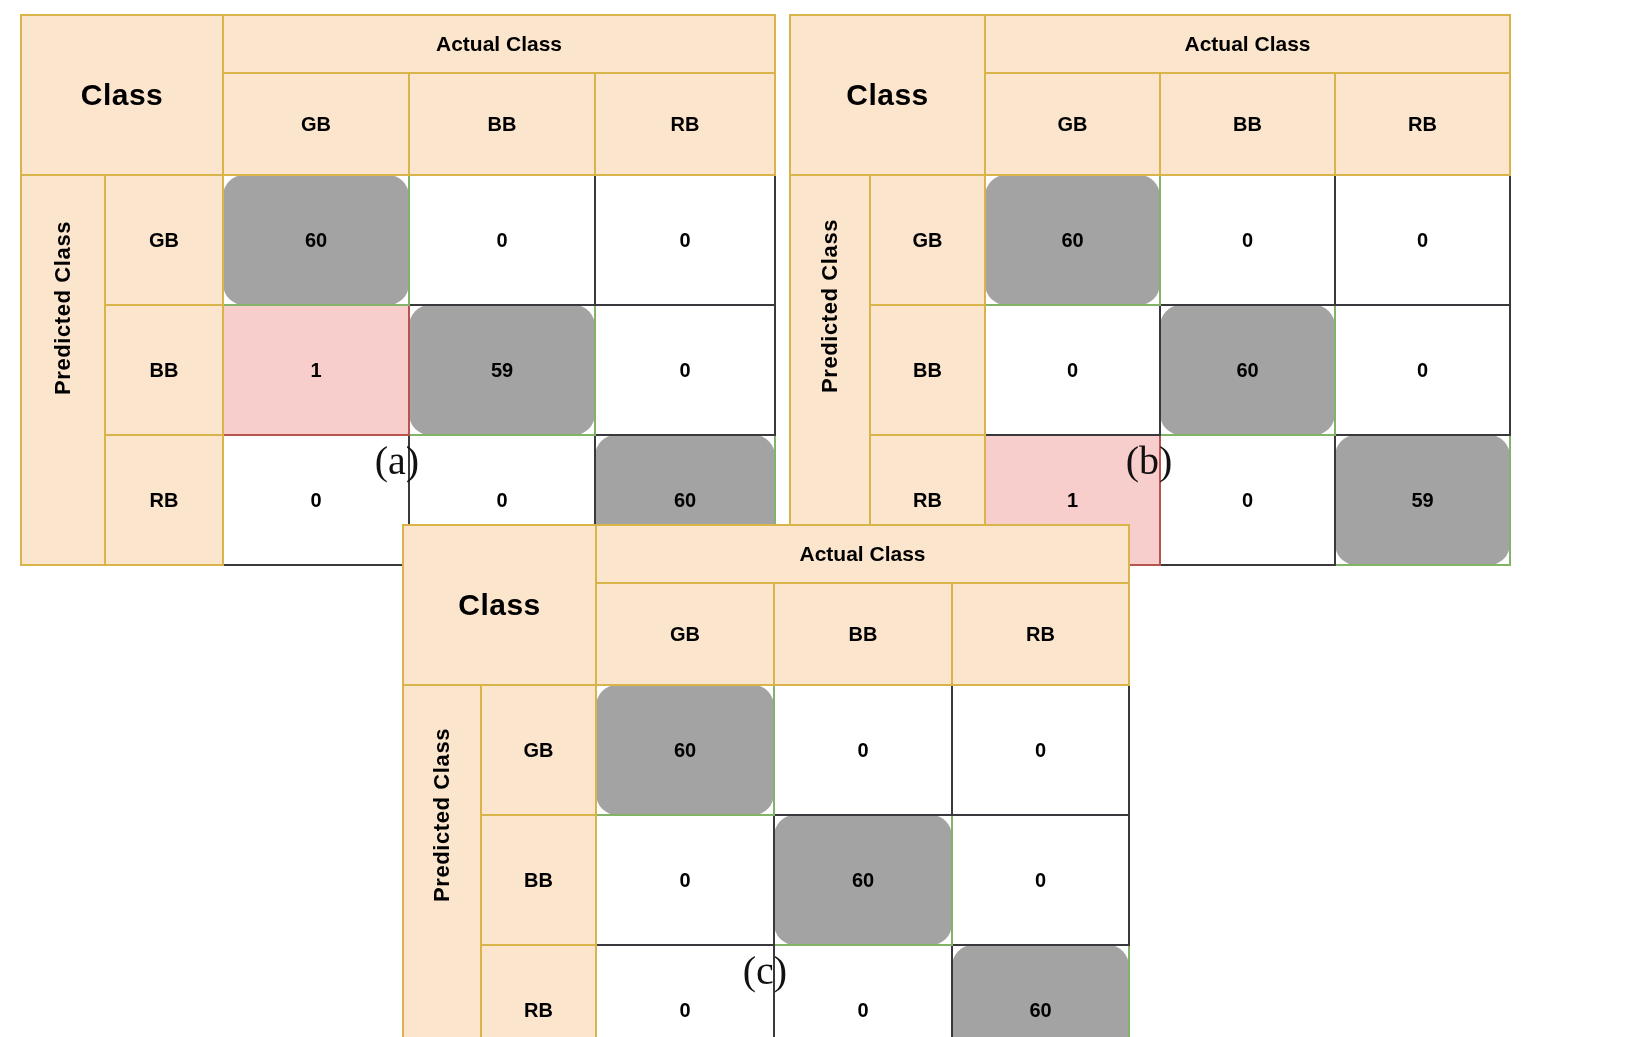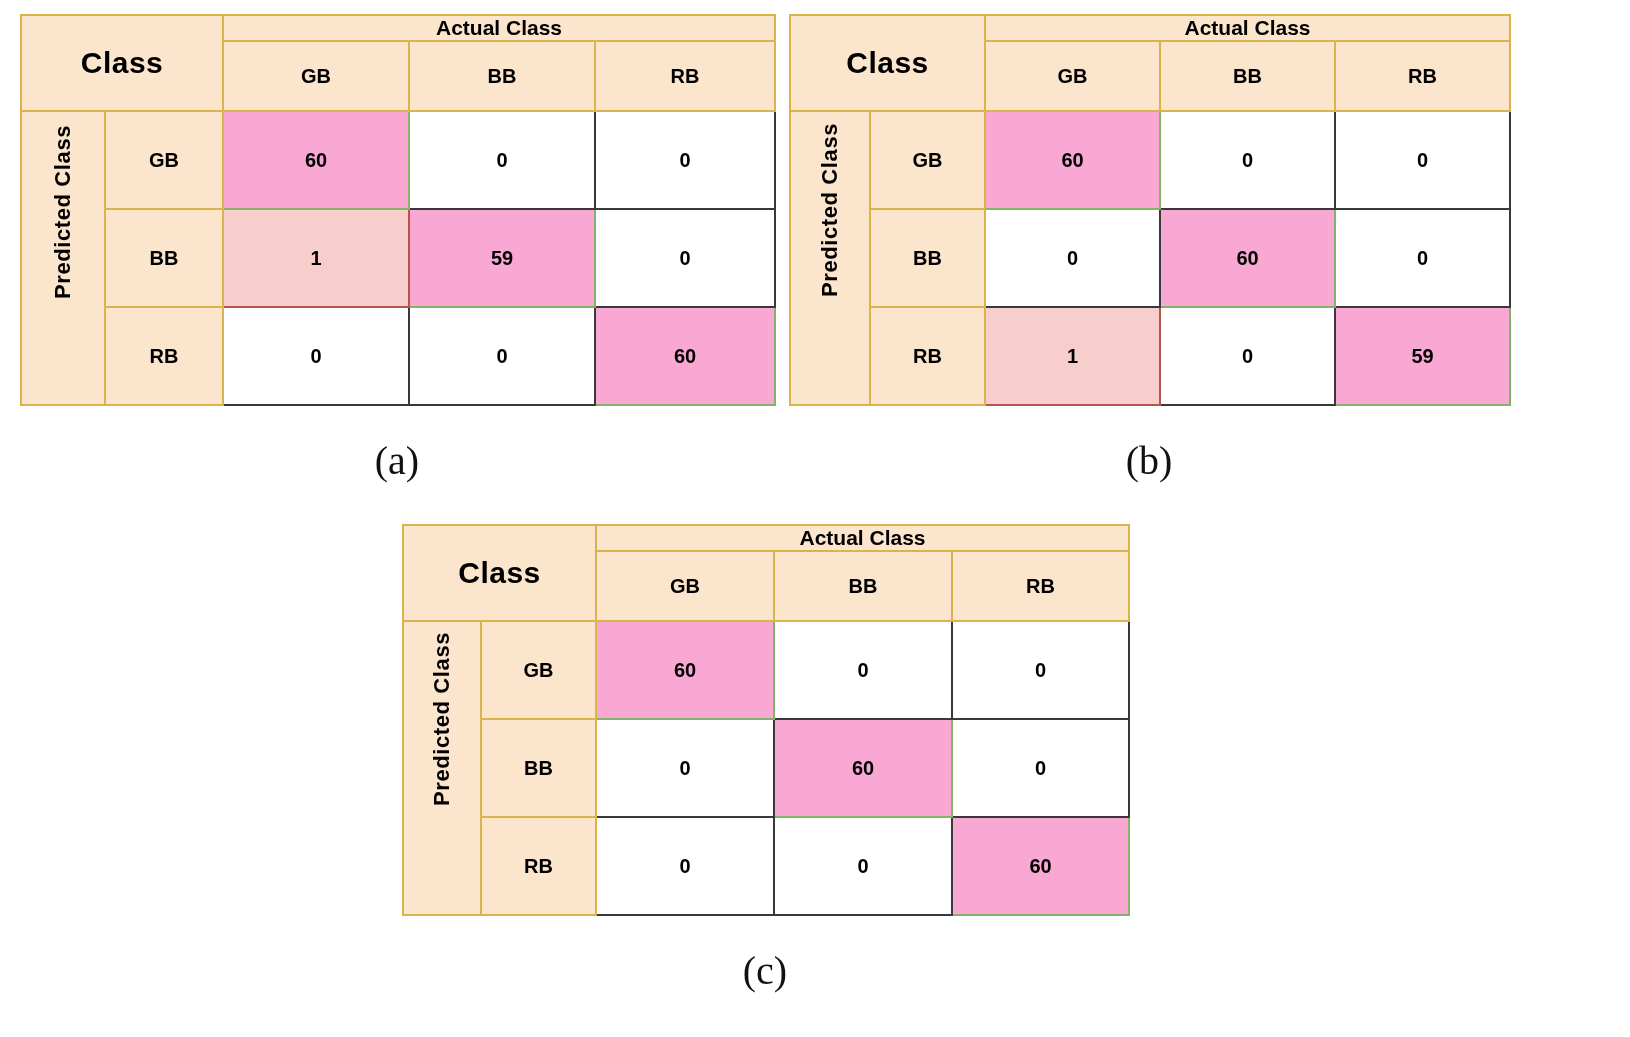--- a/index.html
+++ b/index.html
@@ -29,21 +29,21 @@
   }
 
   .cm-table {
     border-collapse: collapse;
     table-layout: fixed;
     width: 100%;
     background: #ffffff;
   }
 
   .cm-table td {
-    padding: 0;
+    padding: 16px;
     margin: 0;
     text-align: center;
     vertical-align: middle;
     font-weight: bold;
     font-family: "Liberation Sans", sans-serif;
   }
 
   
   .hdr {
     background: #fce5cd;
@@ -75,22 +75,23 @@
   }
 
   
   .cell {
     border: 2px solid #38383d;
     font-size: 20px;
     color: #000000;
     background: #ffffff;
   }
   .cell.green {
-    background: #f9a8d4;
+    background: #a3a3a3;
     border-color: #82b366;
+    border-radius: 21px;
   }
   .cell.red {
     background: #f8cecc;
     border-color: #b85450;
   }
 
   
   .caption {
     position: absolute;
     font-family: "Liberation Serif", serif;

